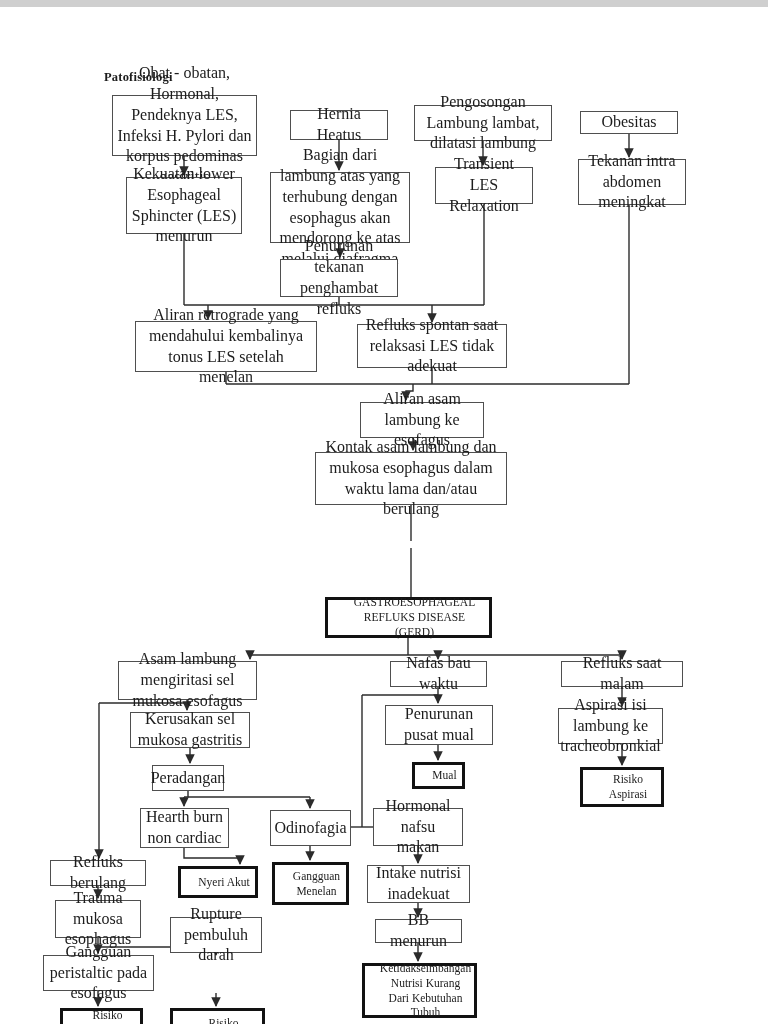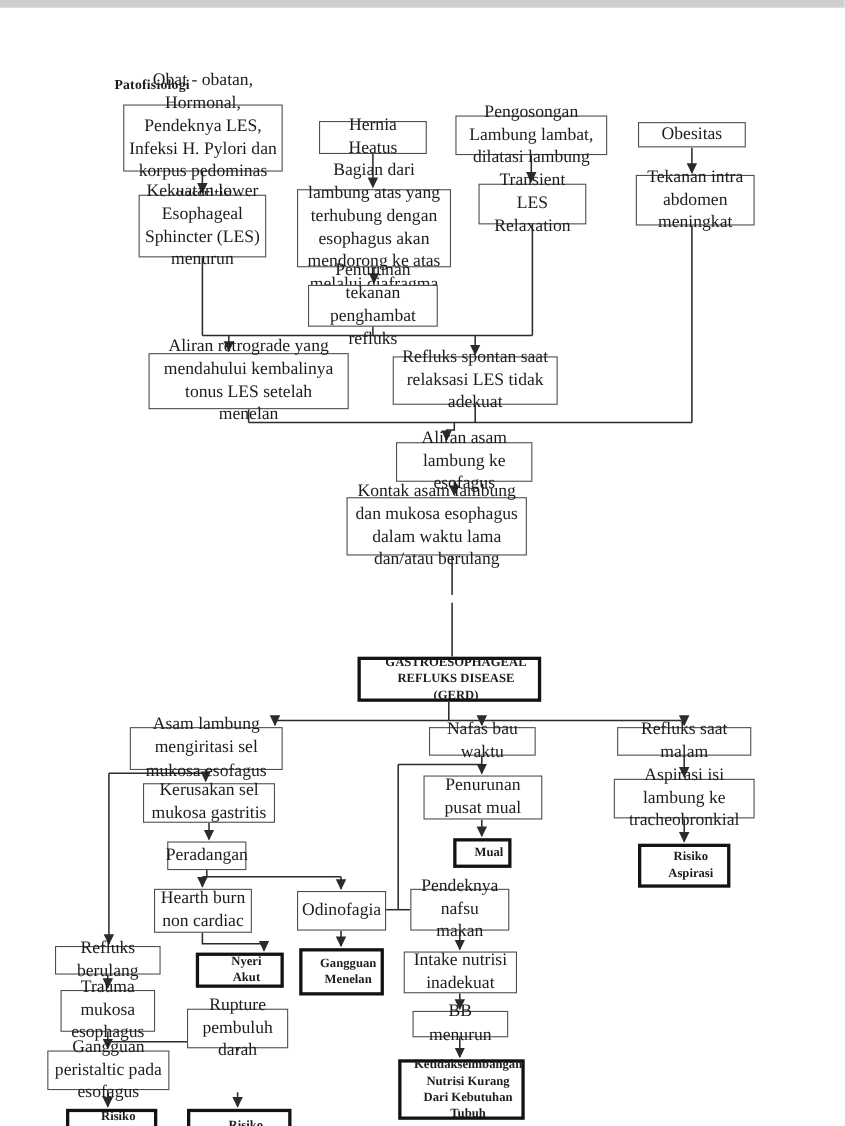--- a/index.html
+++ b/index.html
@@ -25,21 +25,21 @@
   svg.wires line, svg.wires polyline{stroke:var(--line);stroke-width:1.4;fill:none;}
   #arr path{fill:var(--line);}
   .node{
     position:absolute;box-sizing:border-box;
     border:1.5px solid var(--border);background:var(--page);
     display:flex;align-items:center;justify-content:center;text-align:center;
     font-size:16px;line-height:1.3;color:var(--text);padding:2px 4px;
   }
   .node.bold{
     border:3px solid var(--border-bold);
-    font-weight:bold;font-size:11.5px;padding-left:16px;
+    font-weight:normal;font-size:11.5px;padding-left:16px;
   }
 </style>
 </head>
 <body>
 
 <div id="canvas">
   <div id="topstrip"></div>
 
   <svg class="wires" viewBox="0 0 768 1024">
     <defs>
@@ -116,43 +116,43 @@
   <div class="node" style="left:290px;top:110px;width:98px;height:30px">Hernia Heatus</div>
   <div class="node" style="left:270px;top:172px;width:140px;height:71px">Bagian dari lambung atas yang terhubung dengan esophagus akan mendorong ke atas melalui diafragma</div>
   <div class="node" style="left:414px;top:105px;width:138px;height:36px">Pengosongan Lambung lambat, dilatasi lambung</div>
   <div class="node" style="left:435px;top:167px;width:98px;height:37px">Transient LES Relaxation</div>
   <div class="node" style="left:580px;top:111px;width:98px;height:23px">Obesitas</div>
   <div class="node" style="left:578px;top:159px;width:108px;height:46px">Tekanan intra abdomen meningkat</div>
   <div class="node" style="left:280px;top:259px;width:118px;height:38px">Penurunan tekanan penghambat refluks</div>
   <div class="node" style="left:357px;top:324px;width:150px;height:44px">Refluks spontan saat relaksasi LES tidak adekuat</div>
   <div class="node" style="left:135px;top:321px;width:182px;height:51px">Aliran retrograde yang mendahului kembalinya tonus LES setelah menelan</div>
   <div class="node" style="left:360px;top:402px;width:124px;height:36px">Aliran asam lambung ke esofagus</div>
-  <div class="node" style="left:315px;top:452px;width:164px;height:53px">Kontak asam lambung dan mukosa esophagus dalam waktu lama dan/atau berulang</div>
+  <div class="node" style="left:315px;top:452px;width:192px;height:53px">Kontak asam lambung dan mukosa esophagus dalam waktu lama dan/atau berulang</div>
 
   <div class="node bold" style="left:325px;top:597px;width:167px;height:41px">GASTROESOPHAGEAL REFLUKS DISEASE (GERD)</div>
 
   <div class="node" style="left:118px;top:661px;width:139px;height:39px">Asam lambung mengiritasi sel mukosa esofagus</div>
   <div class="node" style="left:390px;top:661px;width:97px;height:26px">Nafas bau waktu</div>
   <div class="node" style="left:561px;top:661px;width:122px;height:26px">Refluks saat malam</div>
 
   <div class="node" style="left:130px;top:712px;width:120px;height:36px">Kerusakan sel mukosa gastritis</div>
   <div class="node" style="left:152px;top:765px;width:72px;height:26px">Peradangan</div>
   <div class="node" style="left:140px;top:808px;width:89px;height:40px">Hearth burn non cardiac</div>
   <div class="node" style="left:270px;top:810px;width:81px;height:36px">Odinofagia</div>
   <div class="node bold" style="left:178px;top:866px;width:80px;height:32px">Nyeri Akut</div>
   <div class="node bold" style="left:272px;top:862px;width:77px;height:43px">Gangguan Menelan</div>
 
   <div class="node" style="left:385px;top:705px;width:108px;height:40px">Penurunan pusat mual</div>
   <div class="node bold" style="left:412px;top:762px;width:53px;height:27px">Mual</div>
-  <div class="node" style="left:373px;top:808px;width:90px;height:38px">Pendeknya nafsu makan</div>
+  <div class="node" style="left:373px;top:808px;width:90px;height:38px">Hormonal nafsu makan</div>
   <div class="node" style="left:367px;top:865px;width:103px;height:38px">Intake nutrisi inadekuat</div>
   <div class="node" style="left:375px;top:919px;width:87px;height:24px">BB menurun</div>
   <div class="node bold" style="left:362px;top:963px;width:115px;height:55px">Ketidakseimbangan Nutrisi Kurang Dari Kebutuhan Tubuh</div>
 
-  <div class="node" style="left:558px;top:708px;width:128px;height:36px">Aspirasi isi lambung ke tracheobronkial</div>
+  <div class="node" style="left:558px;top:708px;width:105px;height:36px">Aspirasi isi lambung ke tracheobronkial</div>
   <div class="node bold" style="left:580px;top:767px;width:84px;height:40px">Risiko Aspirasi</div>
 
   <div class="node" style="left:50px;top:860px;width:96px;height:26px">Refluks berulang</div>
   <div class="node" style="left:55px;top:900px;width:86px;height:38px">Trauma mukosa esophagus</div>
   <div class="node" style="left:43px;top:955px;width:111px;height:36px">Gangguan peristaltic pada esofagus</div>
   <div class="node" style="left:170px;top:917px;width:92px;height:36px">Rupture pembuluh darah</div>
   <div class="node bold" style="left:60px;top:1008px;width:83px;height:30px">Risiko Infeksi</div>
   <div class="node bold" style="left:170px;top:1008px;width:95px;height:30px">Risiko</div>
 </div>
 

